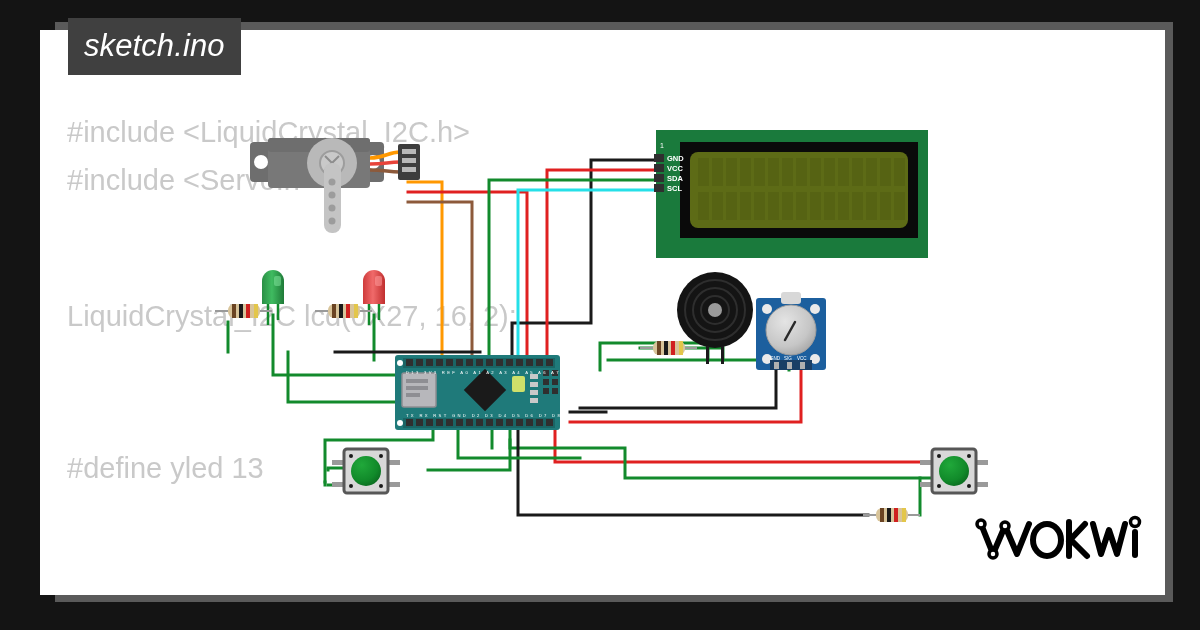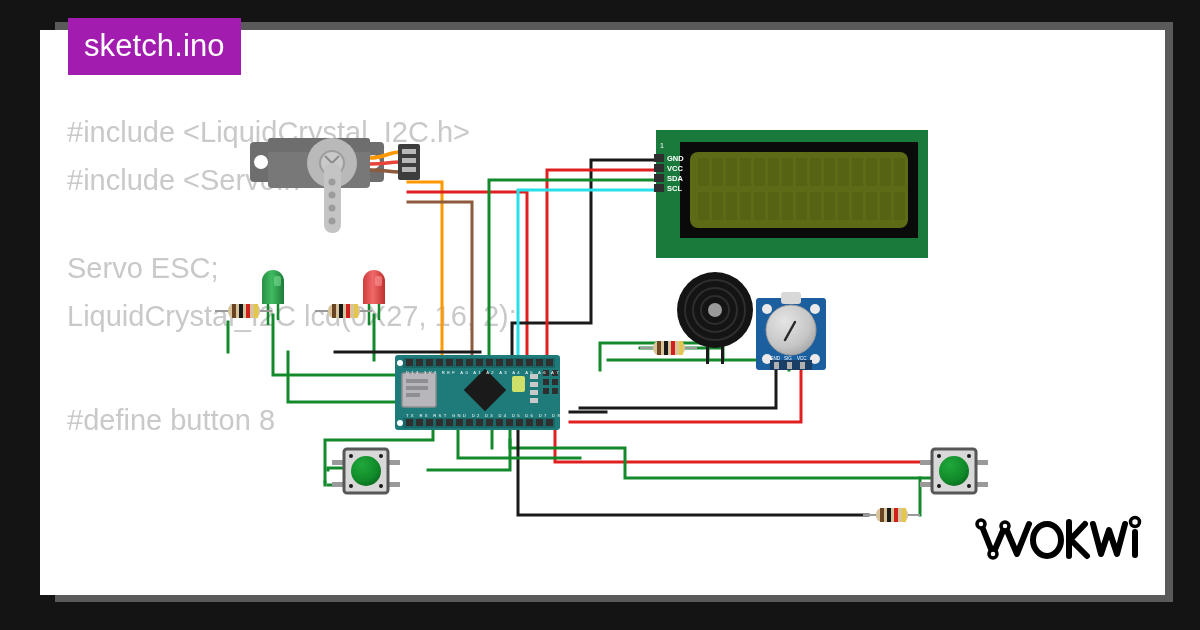--- a/index.html
+++ b/index.html
@@ -15,25 +15,26 @@
     background:#5a5a5a;
   }
   .paper{
     position:absolute;left:40px;top:30px;width:1125px;height:565px;
     background:#ffffff;overflow:hidden;
   }
 
   
   .tab{
     position:absolute;left:68px;top:18px;
-    background:#a21caf;color:#fff;
+    background:#404040;color:#fff;
     font-size:31px;line-height:1;
     padding:12px 16px 14px 16px;
     letter-spacing:.1px;
     z-index:40;
+    font-style:italic;
   }
 
   
   .code{
     position:absolute;left:0;top:0;width:1125px;height:565px;
     color:#c9c9c9;font-size:29px;line-height:48px;
     z-index:1;white-space:pre;
   }
   .code div{position:absolute;left:27px;}
 
@@ -52,24 +53,23 @@
 <div id="root">
 
   <div class="shadow"></div>
 
   <div class="paper">
 
     <div class="code">
       <div style="top:78px">#include &lt;LiquidCrystal_I2C.h&gt;</div>
       <div style="top:126px">#include &lt;Servo.h&gt;</div>
       <div style="top:174px"></div>
-      <div style="top:214px">Servo ESC;</div>
       <div style="top:262px">LiquidCrystal_I2C lcd(0X27, 16, 2);</div>
       <div style="top:310px"></div>
-      <div style="top:366px">#define button 8</div>
+      <div style="top:414px">#define yled 13</div>
     </div>
 
     <div class="diagram">
     <svg width="1125" height="565" viewBox="0 0 1125 565" xmlns="http://www.w3.org/2000/svg">
 
       <defs>
         <linearGradient id="ledG" x1="0" y1="0" x2="1" y2="0">
           <stop offset="0%" stop-color="#2a8f45"></stop>
           <stop offset="45%" stop-color="#3fbb60"></stop>
           <stop offset="100%" stop-color="#1f7a38"></stop>

